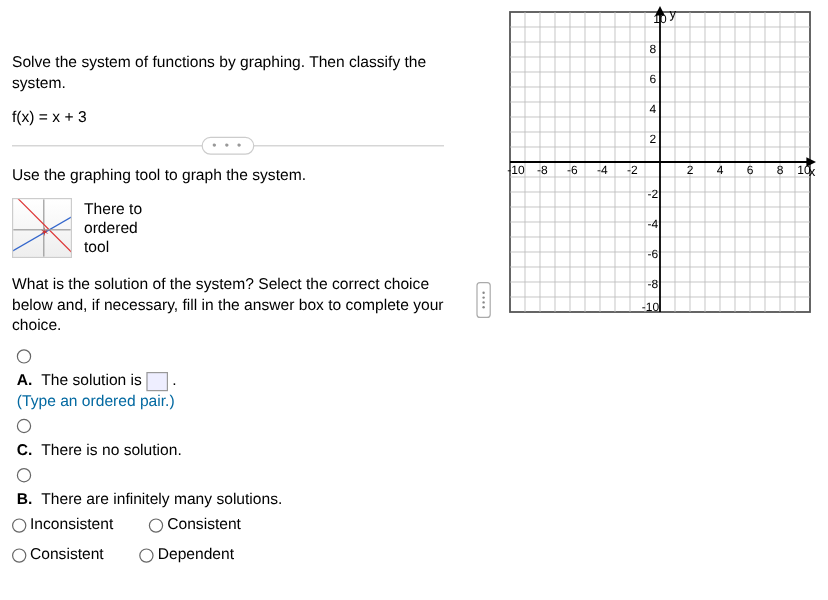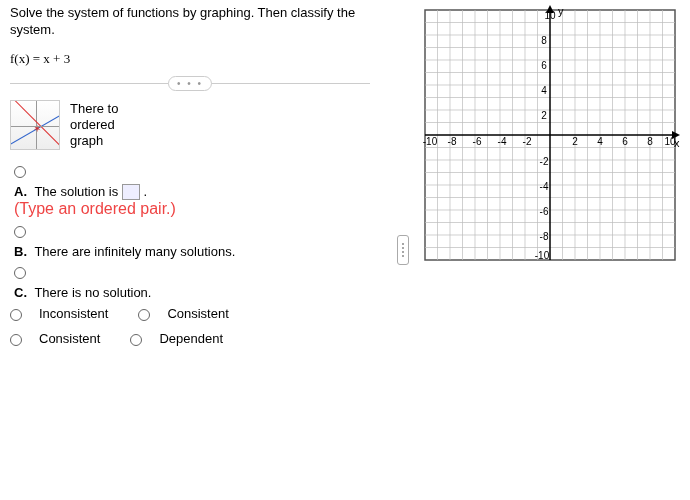--- a/index.html
+++ b/index.html
@@ -1,93 +1,95 @@
 <!DOCTYPE html>
 <html><head>
 <meta charset="utf-8">
 <style>
   * { box-sizing: border-box; margin: 0; padding: 0; }
   body { font-family: Arial, sans-serif; font-size: 13px; width: 690px; height: 500px; position: relative; background: #fff; }
   .left-panel { position: absolute; left: 10px; top: 5px; width: 360px; }
   .right-panel { position: absolute; left: 420px; top: 5px; width: 270px; }
-  .prompt { margin-bottom: 12px; line-height: 1.3; }
-  .eqn { margin-bottom: 2px; font-family: Liberation Serif, serif; }
+  .prompt { margin-bottom: 12px; line-height: 1.3; margin-top: 39px; }
+  .eqn { margin-bottom: 2px; }
   .divider { border: 0; border-top: 1px solid #ccc; margin: 16px 0; position: relative; }
   .divider-dots { position: absolute; left: 50%; top: -8px; transform: translateX(-50%); background: #fff; border: 1px solid #ccc; border-radius: 10px; padding: 1px 8px; font-size: 10px; color: #999; letter-spacing: 2px; }
   .instr { margin: 12px 0; }
   .graph-tool { display: flex; align-items: center; gap: 10px; margin: 8px 0 14px 0; }
   .graph-icon { width: 50px; height: 50px; border: 1px solid #ccc; background: linear-gradient(#fff,#eee); position: relative; overflow: hidden; }
   .graph-icon::before { content:""; position:absolute; left:25px; top:0; width:1px; height:100%; background:#999; }
   .graph-icon::after { content:""; position:absolute; top:25px; left:0; height:1px; width:100%; background:#999; }
   .graph-icon .l1 { position:absolute; left:-10px; top:-10px; width:80px; height:1px; background:#d33; transform:rotate(45deg); transform-origin:center; top:25px; }
   .graph-icon .l2 { position:absolute; left:-10px; width:80px; height:1px; background:#36c; transform:rotate(-30deg); transform-origin:center; top:25px; }
   .star { position:absolute; left:22px; top:22px; color:#c33; font-size:10px; }
   .graph-label { line-height: 1.2; }
   .question { margin: 10px 0; line-height: 1.3; }
   .choices { padding-left: 4px; }
   .choice { display: flex; align-items: flex-start; gap: 6px; margin: 6px 0; flex-direction: column; }
   .radio { width: 12px; height: 12px; border: 1px solid #666; border-radius: 50%; flex-shrink: 0; margin-top: 2px; }
   .cl { font-weight: bold; margin-right: 4px; }
   .blank { display: inline-block; width: 18px; height: 16px; border: 1px solid #999; background: #eef; vertical-align: middle; }
-  .hint { color: #ef4444; font-size: 16px; }
+  .hint { color: #0369a1; font-size: 13px; }
   .hgroup { display: flex; gap: 30px; margin: 6px 0 10px 0; }
-  .hitem { display: flex; align-items: center; gap: 17px; justify-content: center; }
+  .hitem { display: flex; align-items: center; gap: 3px; justify-content: center; }
   .grid-svg { display:block; }
   .drag-handle { position:absolute; left:397px; top:235px; width:12px; height:30px; border:1px solid #aaa; border-radius:3px; background:#fff; display:flex; flex-direction:column; align-items:center; justify-content:center; gap:2px; }
   .drag-handle div { width:2px; height:2px; background:#888; border-radius:50%; }
 </style>
 </head>
 <body>
 
 <div class="left-panel">
   <div class="prompt">Solve the system of functions by graphing. Then classify the system.</div>
   <div class="eqn">f(x) = x + 3</div>
 
   <div class="divider">
     <span class="divider-dots">• • •</span>
   </div>
 
+  <div class="instr">Use the graphing tool to graph the system.</div>
 
   <div class="graph-tool">
     <div class="graph-icon">
       <div class="l1"></div>
         <div class="l2"></div>
         <span class="star">✶</span>
     </div>
     <div class="graph-label">
       <div>There to</div>
       <div>ordered</div>
-      <div>graph</div>
+      <div>tool</div>
     </div>
   </div>
 
+  <div class="question">What is the solution of the system? Select the correct choice below and, if necessary, fill in the answer box to complete your choice.</div>
 
   <div class="choices">
     <div class="choice">
       <span class="radio"></span>
       <div>
         <span class="cl">A.</span>
         <span>The solution is </span>
         <span class="blank"></span>
         <span>.</span>
         <div class="hint">(Type an ordered pair.)</div>
       </div>
     </div>
     <div class="choice">
       <span class="radio"></span>
       <div>
-        <span class="cl">B.</span>
-        <span>There are infinitely many solutions.</span>
+        <span class="cl">C.</span>
+        <span>There is no solution.</span>
       </div>
     </div>
     <div class="choice">
       <span class="radio"></span>
       <div>
-        <span class="cl">C.</span>
-        <span>There is no solution.</span>
+        <span class="cl">B.</span>
+        <span>There are infinitely many solutions.</span>
       </div>
     </div>
   </div>
 
   <div class="hgroup">
     <div class="hitem">
       <span class="radio"></span>
       <span>Inconsistent</span>
     </div>
     <div class="hitem">

